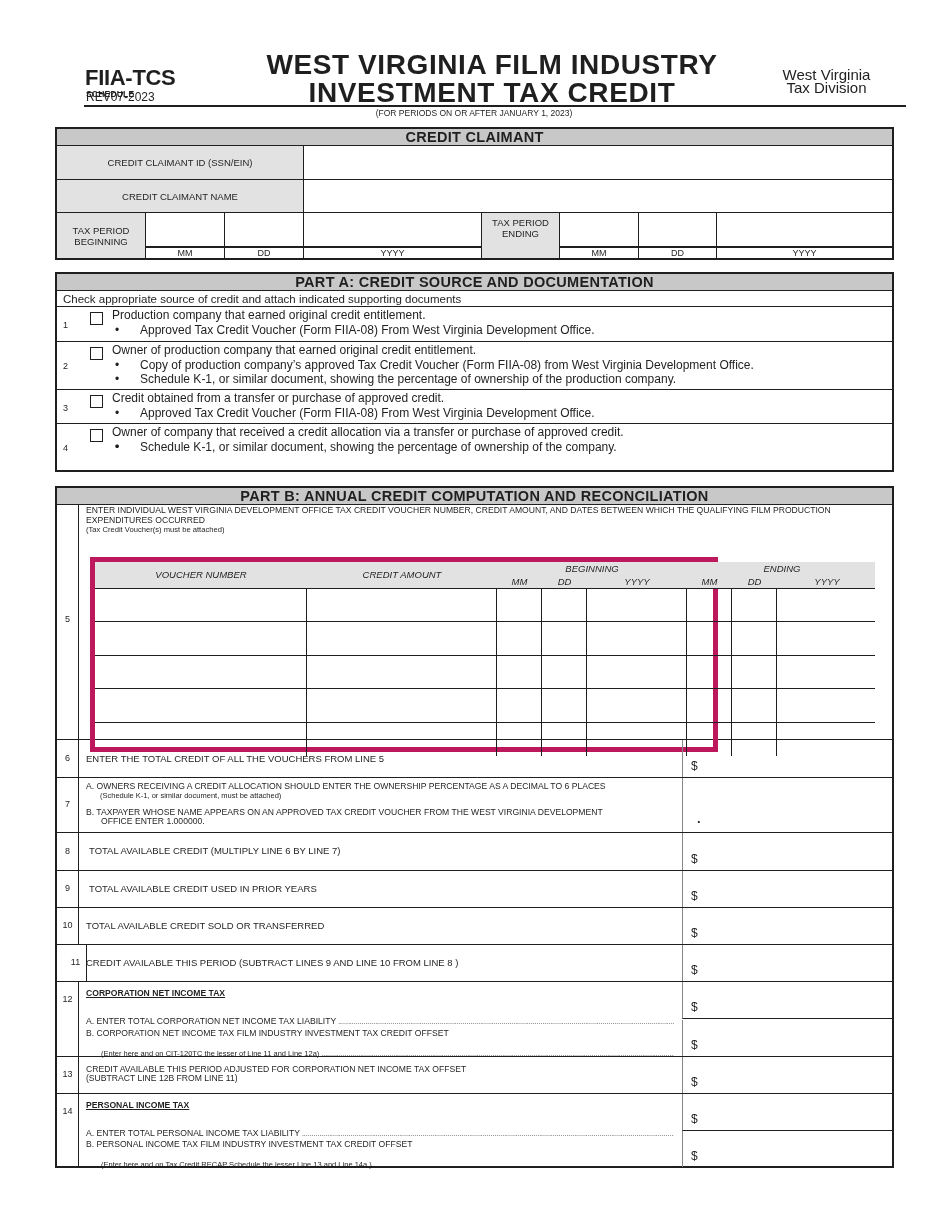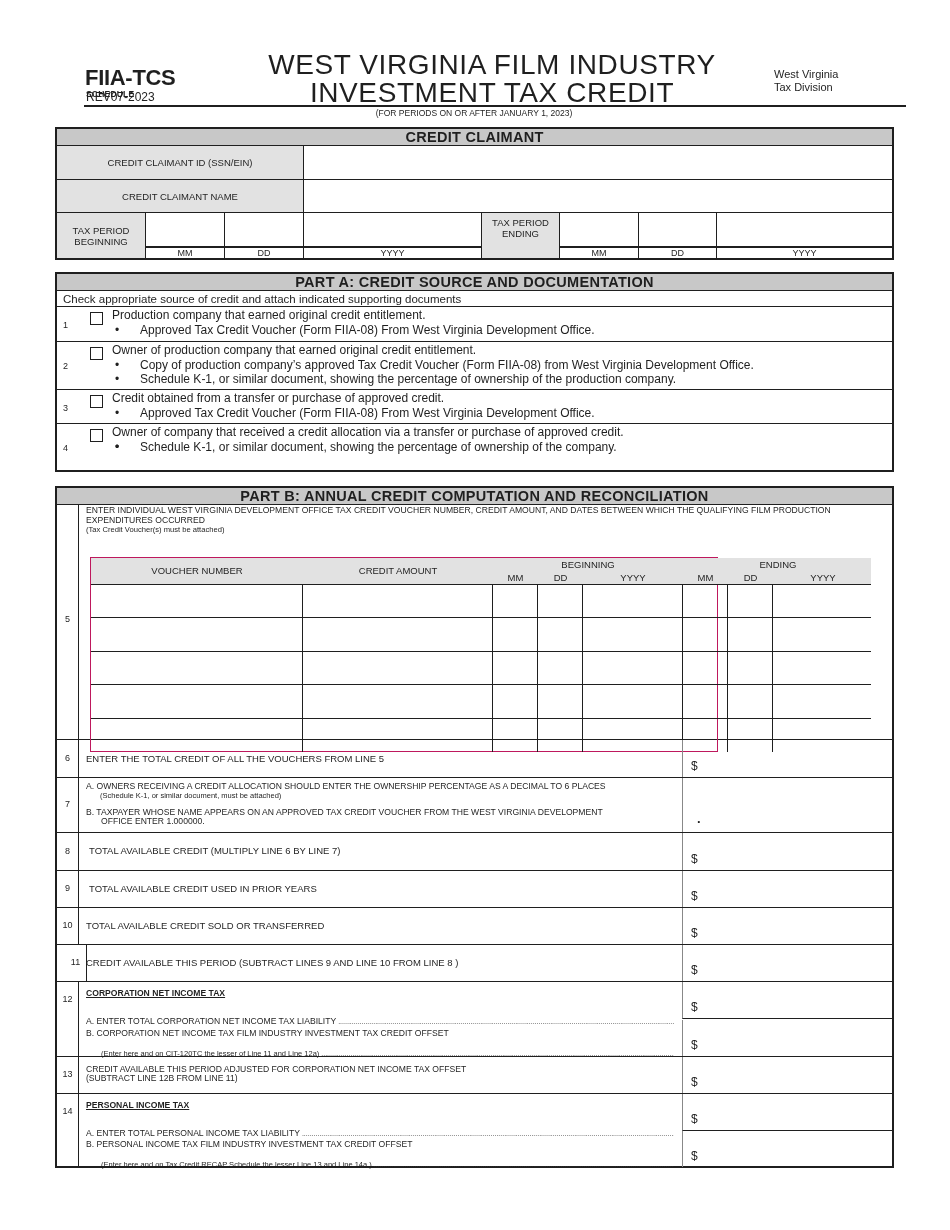--- a/index.html
+++ b/index.html
@@ -5,22 +5,22 @@
     * { box-sizing: border-box; margin: 0; padding: 0; }
     html, body { width: 950px; height: 1230px; background: #ffffff; }
     body { font-family: "Liberation Sans", sans-serif; color: #1f1f1f; position: relative; }
 
     
     .hdr { position: absolute; left: 84px; top: 54px; width: 822px; height: 52px; }
     .hdr-rule { position: absolute; left: 84px; top: 105px; width: 822px; height: 2px; background: #1f1f1f; }
     .sched-label { position: absolute; left: 2px; top: 3px; font-size: 8.5px; font-weight: bold; letter-spacing: 0.2px; margin-top: 32px; }
     .sched-code { position: absolute; left: 1px; top: 11px; font-size: 22px; font-weight: bold; letter-spacing: -0.3px; }
     .sched-rev { position: absolute; left: 2px; top: 36px; font-size: 12px; }
-    .title { position: absolute; left: 128px; top: -3px; width: 560px; text-align: center; font-size: 28px; font-weight: 400; line-height: 28px; letter-spacing: 0.6px; }
-    .agency { position: absolute; left: 690px; top: 14px; width: 105px; text-align: left; font-size: 11px; line-height: 13px; }
+    .title { position: absolute; left: 128px; top: -3px; width: 560px; text-align: center; font-size: 28px; font-weight: 700; line-height: 28px; letter-spacing: 0.6px; }
+    .agency { position: absolute; left: 690px; top: 14px; width: 105px; text-align: center; font-size: 15px; line-height: 13px; }
     .periods-note { position: absolute; left: 84px; top: 108px; width: 780px; text-align: center; font-size: 8.5px; }
 
     
     .box { position: absolute; left: 55px; width: 839px; border: 2px solid #1f1f1f; }
     .band { background: #c8c8c8; border-bottom: 1px solid #1f1f1f; text-align: center; font-weight: bold; font-size: 14.5px; height: 17px; line-height: 17px; letter-spacing: 0.3px; }
 
     
     #claimant { top: 127px; height: 133px; }
     .cl-row { position: absolute; left: 0; width: 835px; border-bottom: 1px solid #1f1f1f; }
     .cl-label { position: absolute; left: 0; top: 0; bottom: 0; width: 247px; background: #e2e2e2; border-right: 1px solid #1f1f1f; font-size: 9.5px; display: flex; align-items: center; justify-content: center; text-align: center; }
@@ -50,21 +50,21 @@
     .pb-num { position: absolute; left: 0; top: 0; bottom: 0; width: 22px; border-right: 1px solid #1f1f1f; font-size: 9px; text-align: center; }
     .pb-text { position: absolute; left: 29px; font-size: 9.5px; }
     .pb-amt { position: absolute; left: 625px; right: 0; top: 0; bottom: 0; border-left: 1px solid #888; }
     .dollar { position: absolute; left: 8px; bottom: 4px; font-size: 12px; }
     .small { font-size: 7.5px; padding-left: 14px; }
     .u { text-decoration: underline; font-weight: bold; }
     .dots { position: absolute; left: 29px; width: 588px; font-size: 9.5px; overflow: hidden; white-space: nowrap; margin-top: 12px; }
     .dots::after { content: " ....................................................................................................................................................................................................................................................."; letter-spacing: 0; color: #333; font-size: 7px; }
 
     
-    .vt { position: absolute; left: 33px; top: 52px; width: 628px; height: 195px; border: 1px solid #be185d; }
+    .vt { position: absolute; left: 33px; top: 52px; width: 628px; height: 195px; border: 5px solid #be185d; font-style: italic; }
     .vt-head { position: absolute; left: 0; top: 0; width: 780px; height: 27px; background: #e2e2e2; border-bottom: 1px solid #1f1f1f; font-size: 9.5px; }
     .vt-h { position: absolute; text-align: center; }
     .vt-row { position: absolute; left: 0; width: 780px; height: 33.4px; border-bottom: 1px solid #1f1f1f; }
     .vt-row:last-child { border-bottom: none; }
     .vt-cell { position: absolute; top: 0; bottom: 0; border-right: 1px solid #1f1f1f; }
   </style>
 </head>
 <body>
 
 <div class="hdr">

